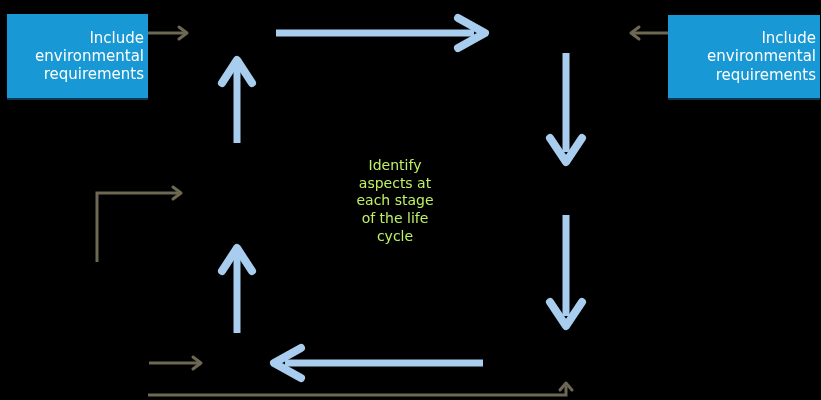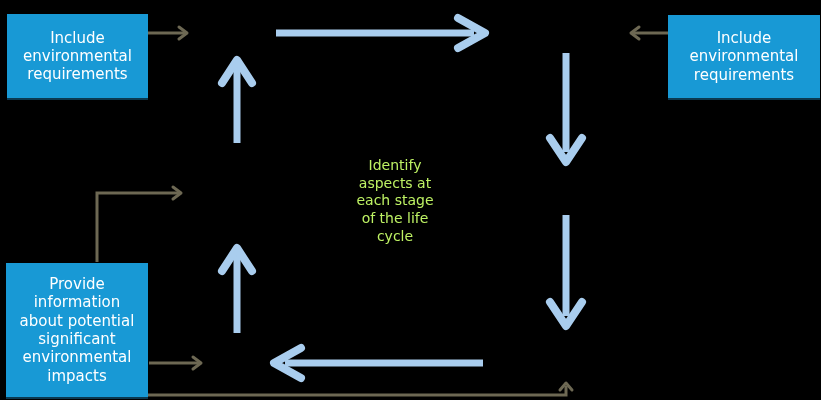--- a/index.html
+++ b/index.html
@@ -16,21 +16,21 @@
     width:821px;height:400px;
     background:var(--background);
     font-family:"DejaVu Sans","Liberation Sans",sans-serif;
     overflow:hidden;
   }
   .box{
     position:absolute;
     background:var(--box-fill);
     color:var(--box-text);
     display:flex;align-items:center;justify-content:center;
-    text-align:center;
+    text-align:right;
     font-size:15px;line-height:1.22;
     box-shadow:0 2px 0 0 var(--box-edge);
     padding:4px;box-sizing:border-box;
   }
   #box-top-left{left:7px;top:14px;width:141px;height:84px;}
   #box-top-right{left:668px;top:15px;width:152px;height:83px;}
   #box-bottom-left{left:6px;top:263px;width:142px;height:134px;}
   #center-label{
     position:absolute;left:345px;top:157px;width:100px;
     color:#bef264;font-size:14px;line-height:1.26;
@@ -102,23 +102,20 @@
   </svg>
 
   <div class="box" id="box-top-left">
     <span>Include environmental requirements</span>
   </div>
 
   <div class="box" id="box-top-right">
     <span>Include environmental requirements</span>
   </div>
 
-  <div class="box" id="box-bottom-left">
-    <span>Provide information about potential significant environmental impacts</span>
-  </div>
 
   <div id="center-label">Identify
 aspects at
 each stage
 of the life
 cycle</div>
 
 </div>
 
 </body></html>

